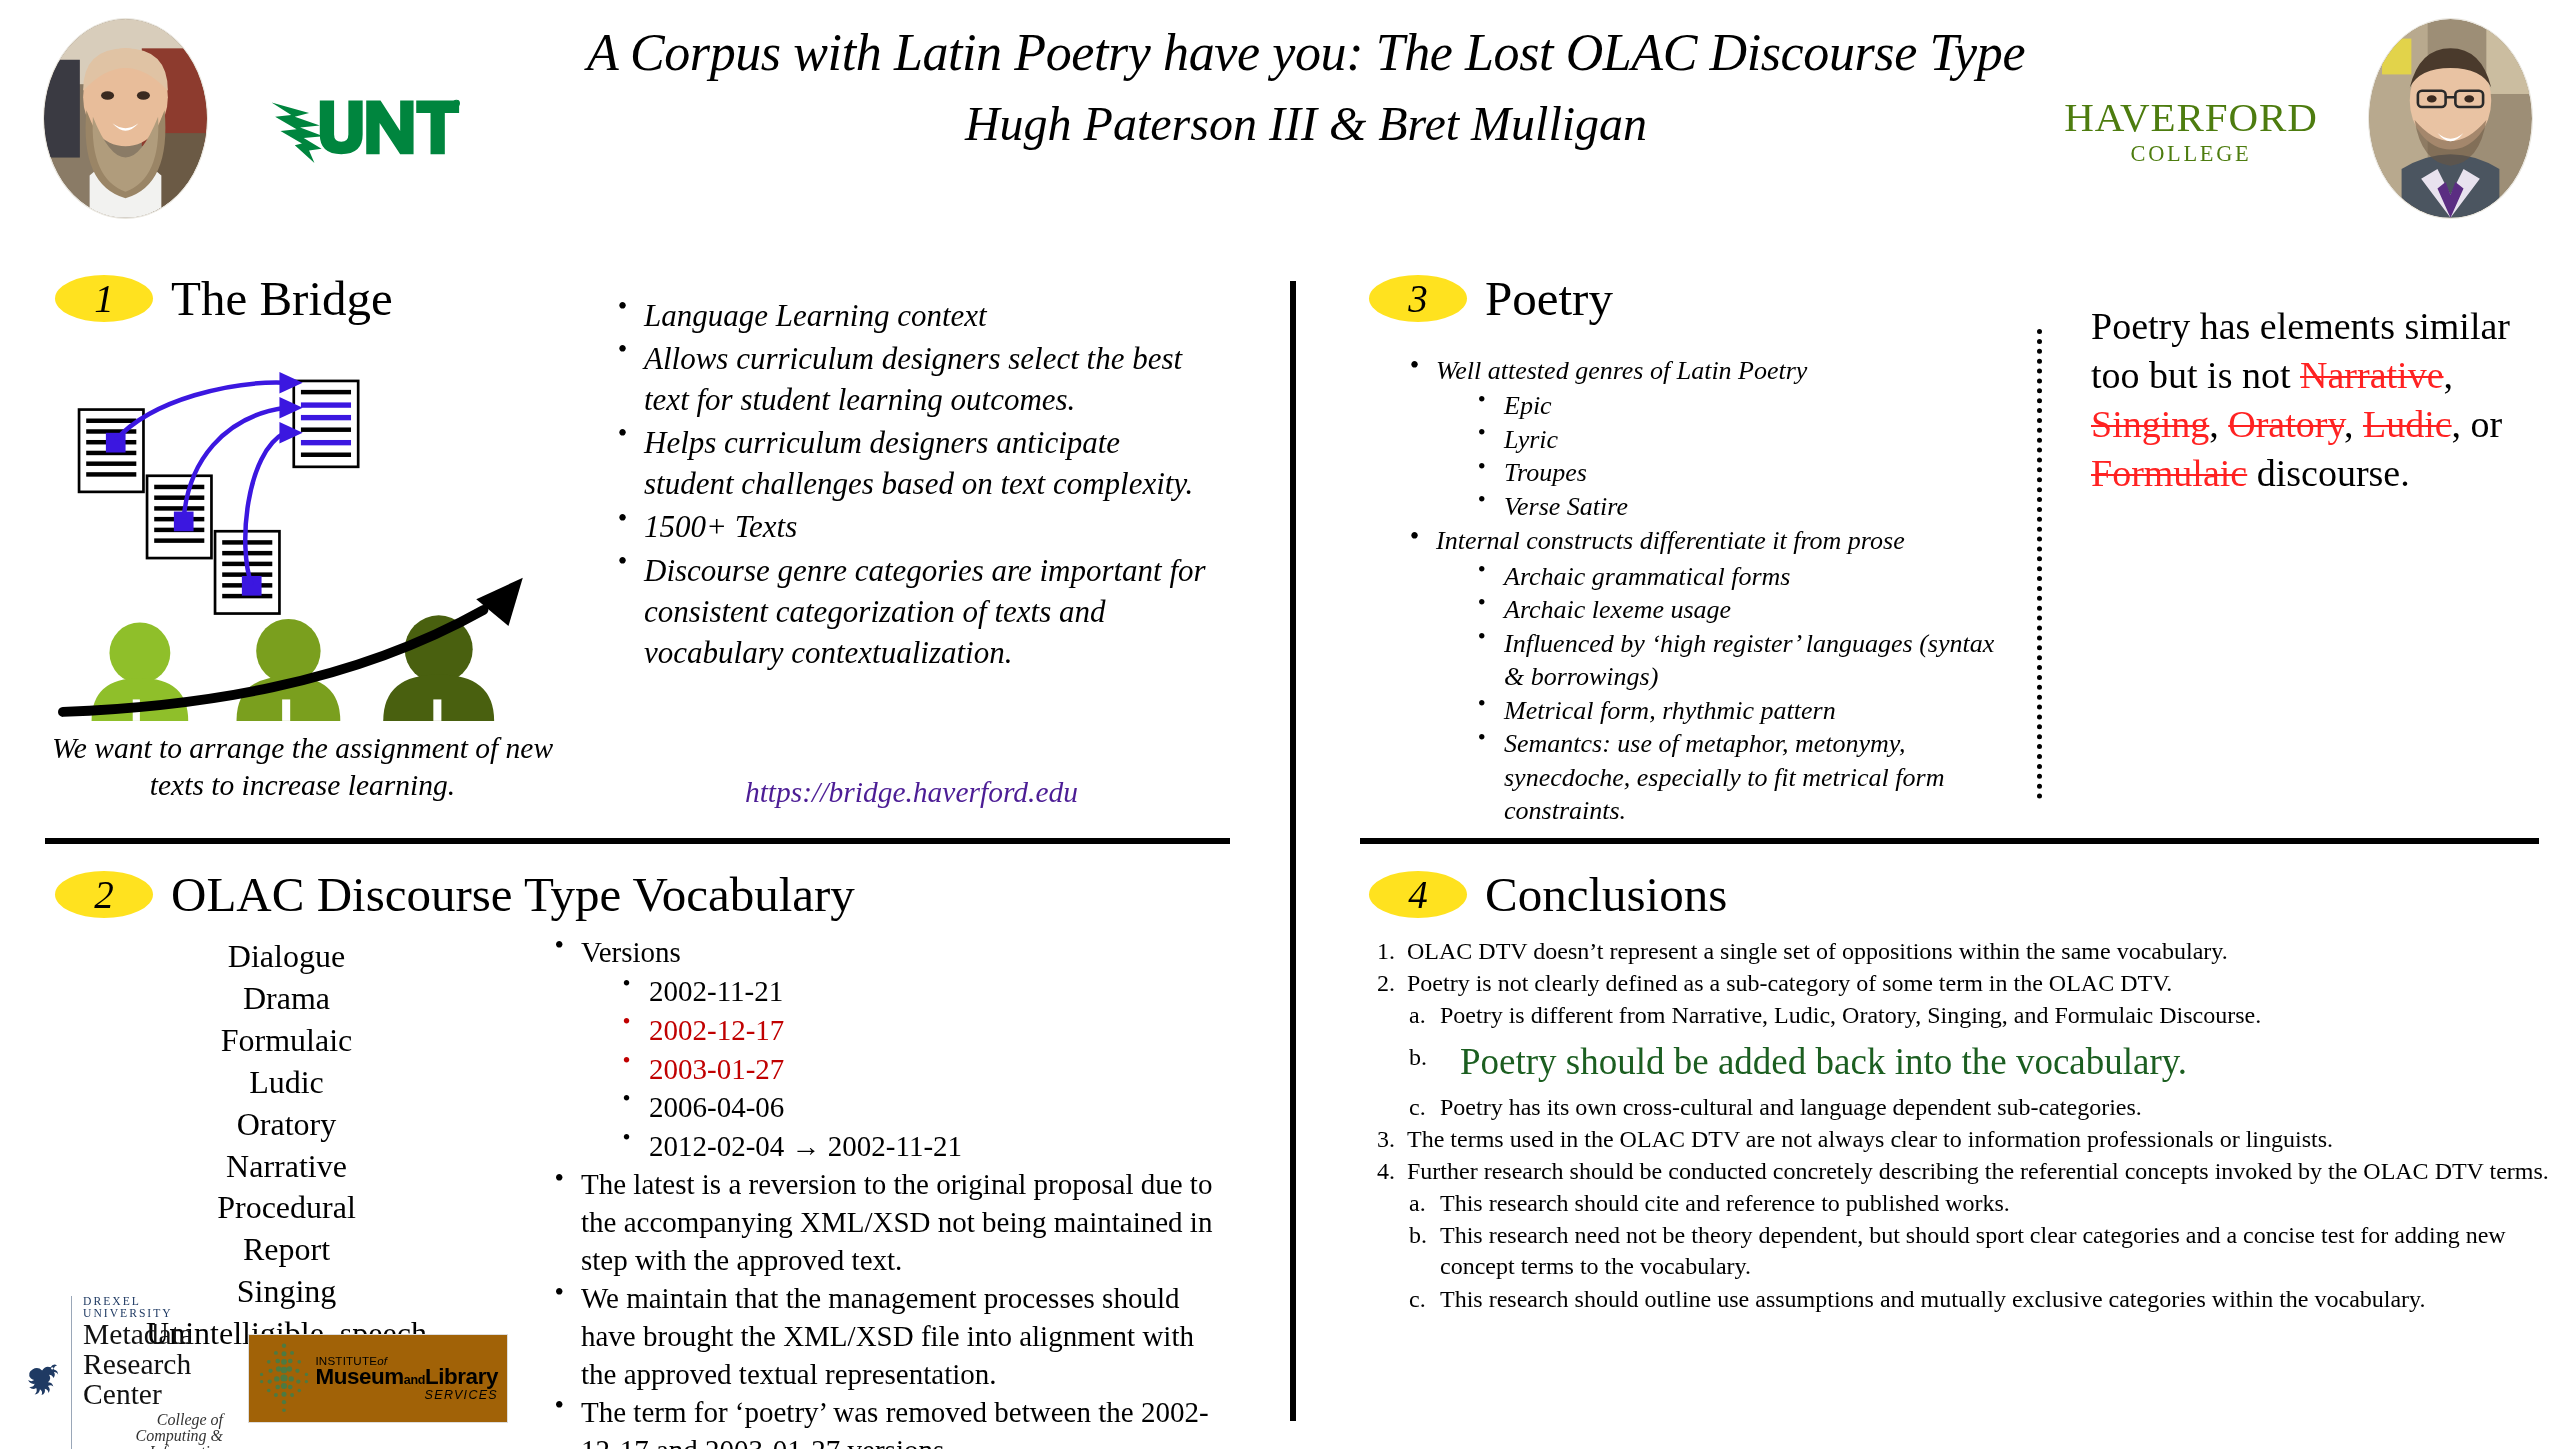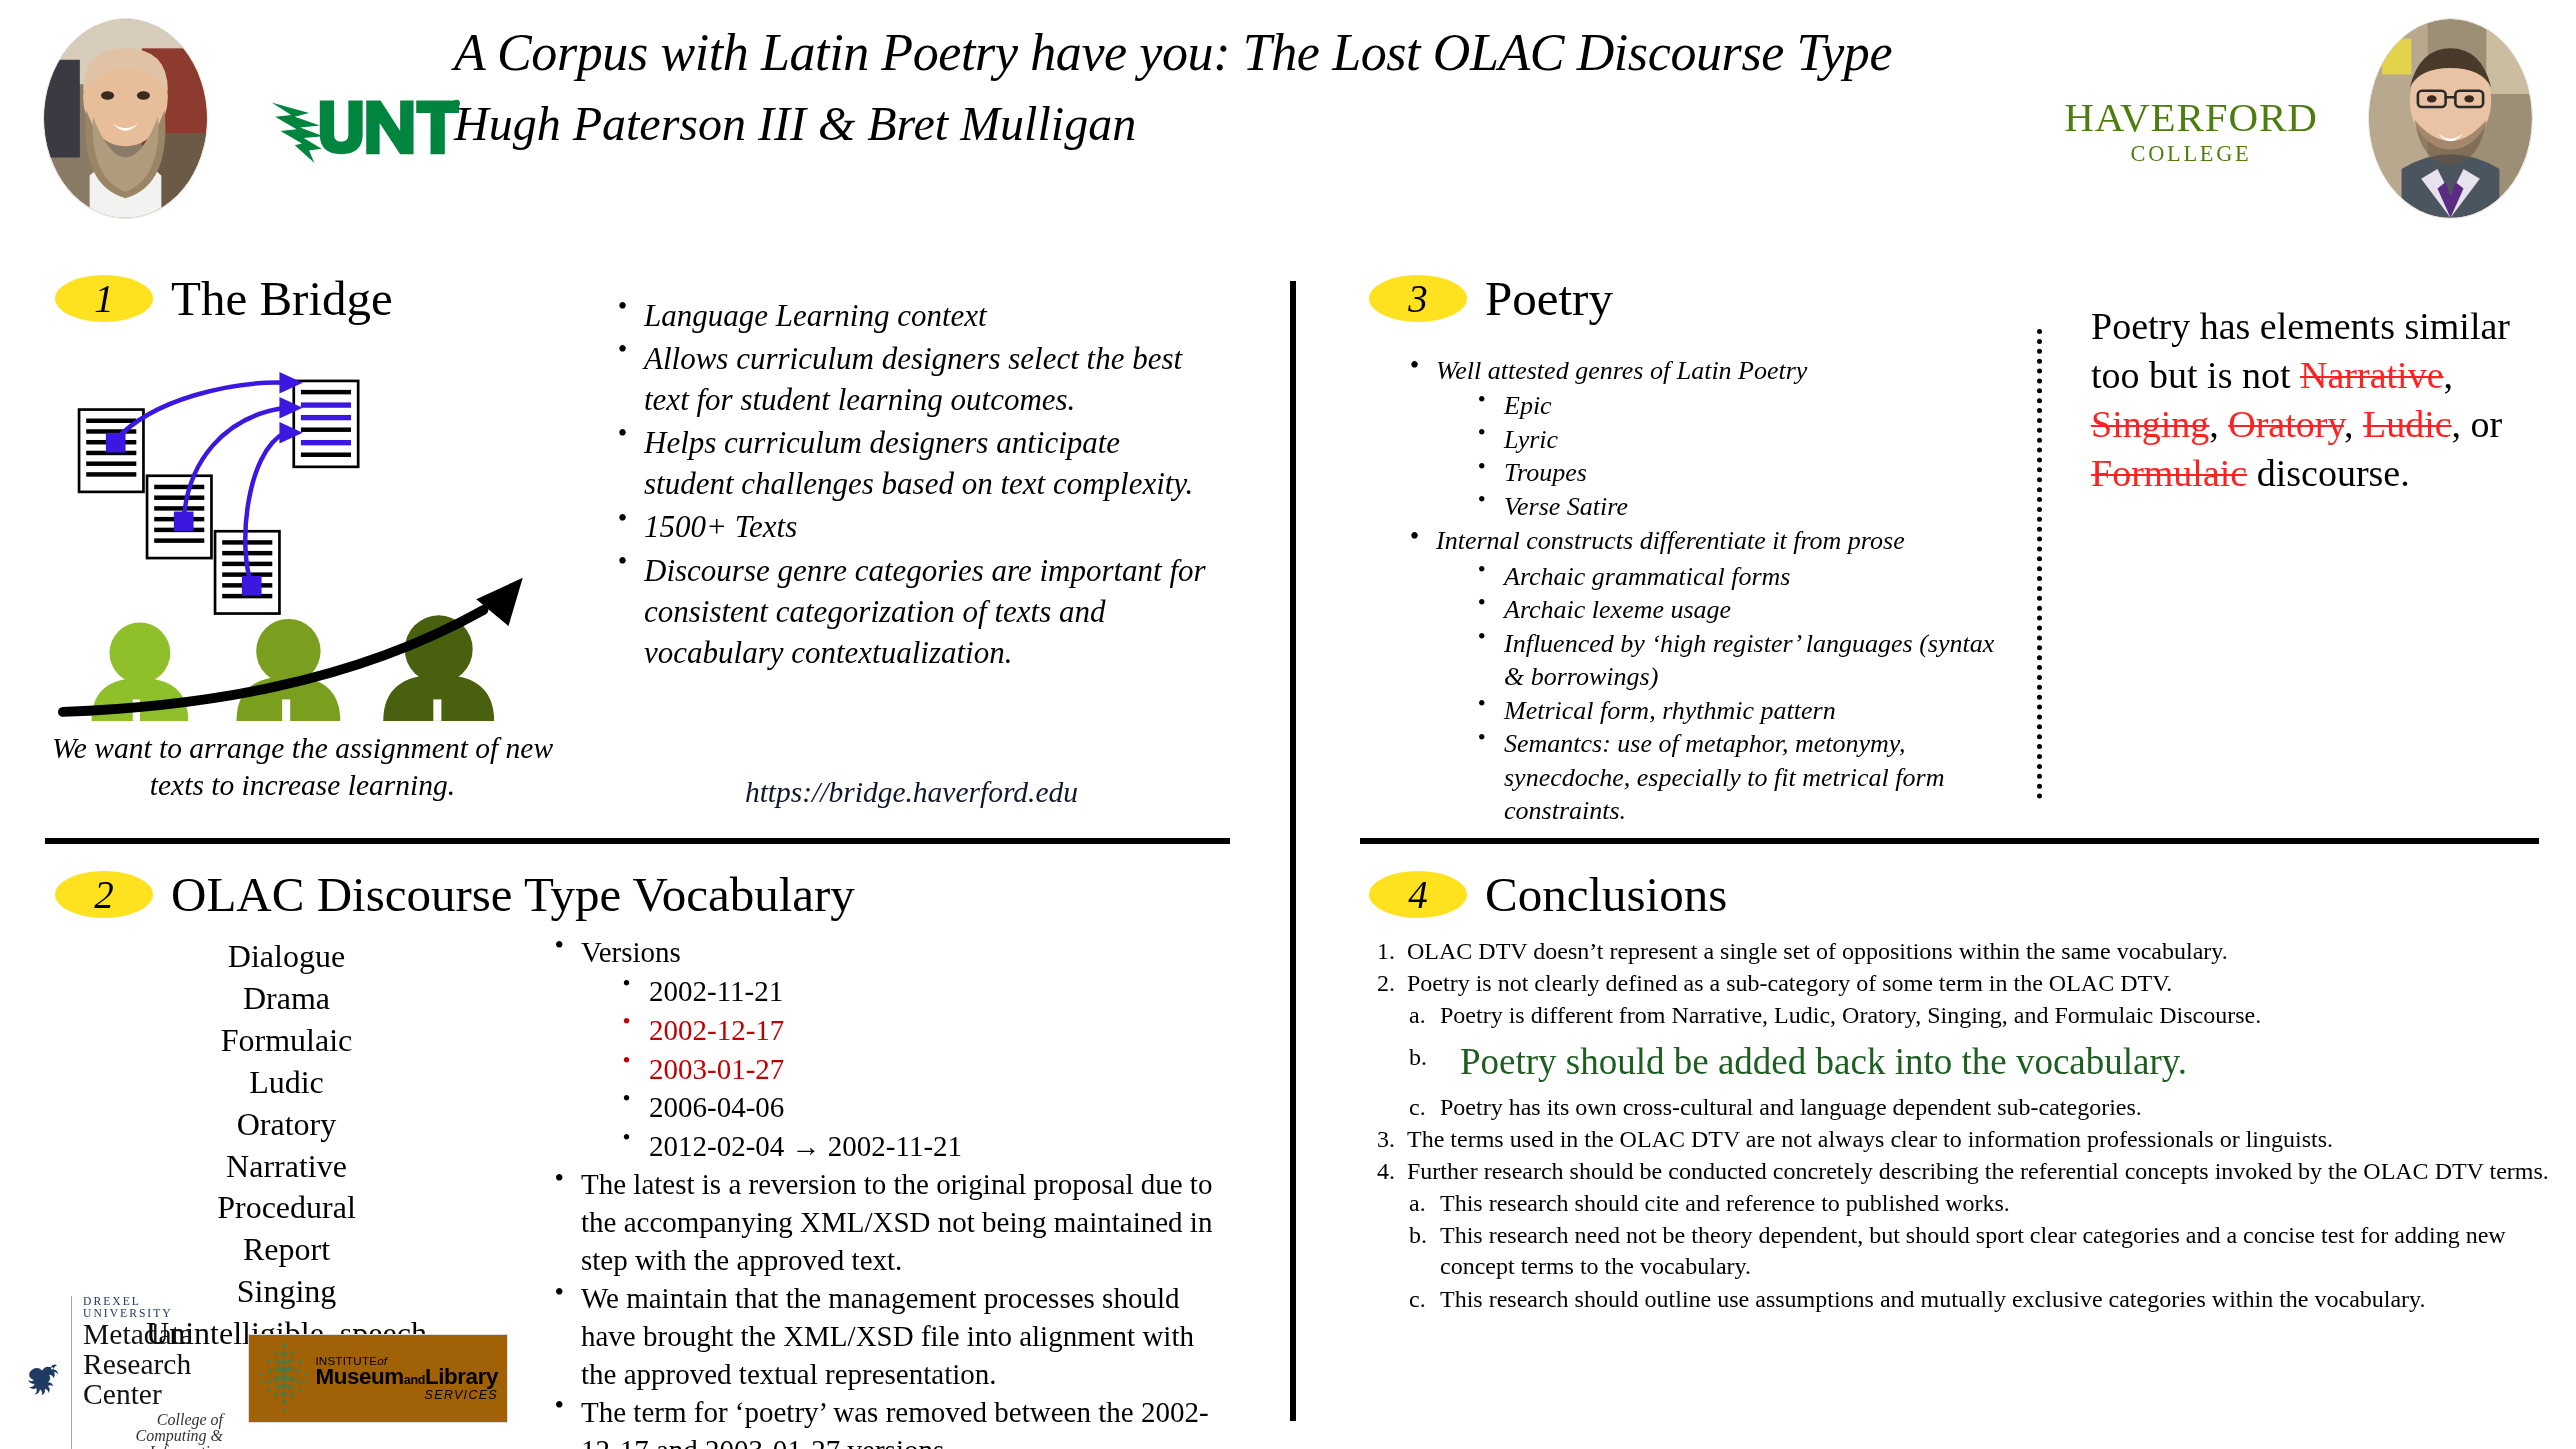--- a/index.html
+++ b/index.html
@@ -21,21 +21,21 @@
   .avatar-left  { left:43px;  top:18px; width:165px; height:201px; }
   .avatar-right { right:43px; top:18px; width:165px; height:201px; }
   .face { position:absolute; inset:0; }
 
   .unt-logo { position:absolute; left:268px; top:86px; width:192px; height:81px; }
   .hav-logo { position:absolute; right:242px; top:97px; width:286px; height:72px;
               text-align:center; color:#4d7c0f; line-height:1; }
   .hav-name { font-family:"Liberation Serif", serif; font-size:41px; letter-spacing:0.9px; font-weight:400; }
   .hav-sub  { font-family:"Liberation Serif", serif; font-size:22.4px; letter-spacing:2.7px; margin-top:5.4px; }
 
-  .title-block { position:absolute; left:454px; top:23px; width:1726px; }
+  .title-block { position:absolute; left:443px; top:23px; width:1726px; text-align:center; }
   .poster-title {
     font-family:"Liberation Serif", serif; font-style:italic;
     font-size:52px; font-weight:400; letter-spacing:-0.4px; white-space:nowrap;
   }
   .poster-authors {
     font-family:"Liberation Serif", serif; font-style:italic;
     font-size:48px; font-weight:400; margin-top:14.3px; white-space:nowrap;
   }
 
   
@@ -74,21 +74,21 @@
     position:absolute; left:43px; top:730px; width:519px; text-align:center;
     font-family:"Liberation Serif", serif; font-style:italic; font-size:29.5px; line-height:1.26;
   }
   #sec1-bullets {
     position:absolute; left:614px; top:295px; width:595px;
     font-style:italic; font-size:31px; line-height:1.33;
   }
   #sec1-bullets > li { margin-bottom:1.8px; }
   .bridge-url {
     position:absolute; left:614px; top:776px; width:595px; text-align:center;
-    color:#0f172a; font-size:29.5px; font-style:italic;
+    color:#4c1d95; font-size:29.5px; font-style:italic;
   }
 
   
   #sec2-head { left:55px; top:866px; }
   .vocab-list {
     position:absolute; left:36px; top:936px; width:501px; text-align:center;
     font-size:32px; line-height:1.31; list-style:none;
   }
   .logos-row { position:absolute; left:25px; top:1329px; width:483px; height:98px; display:flex; align-items:center; }
   .drexel { display:flex; align-items:center; height:93px; }

